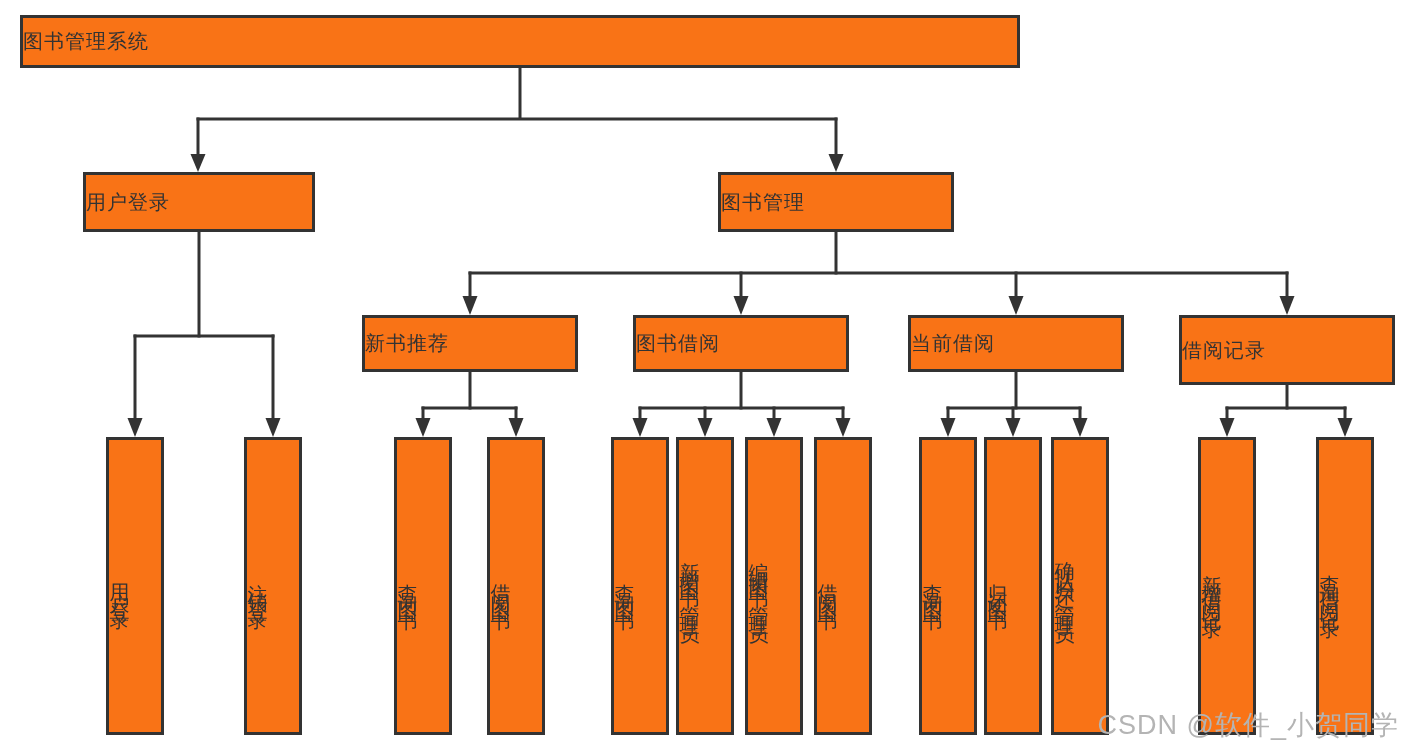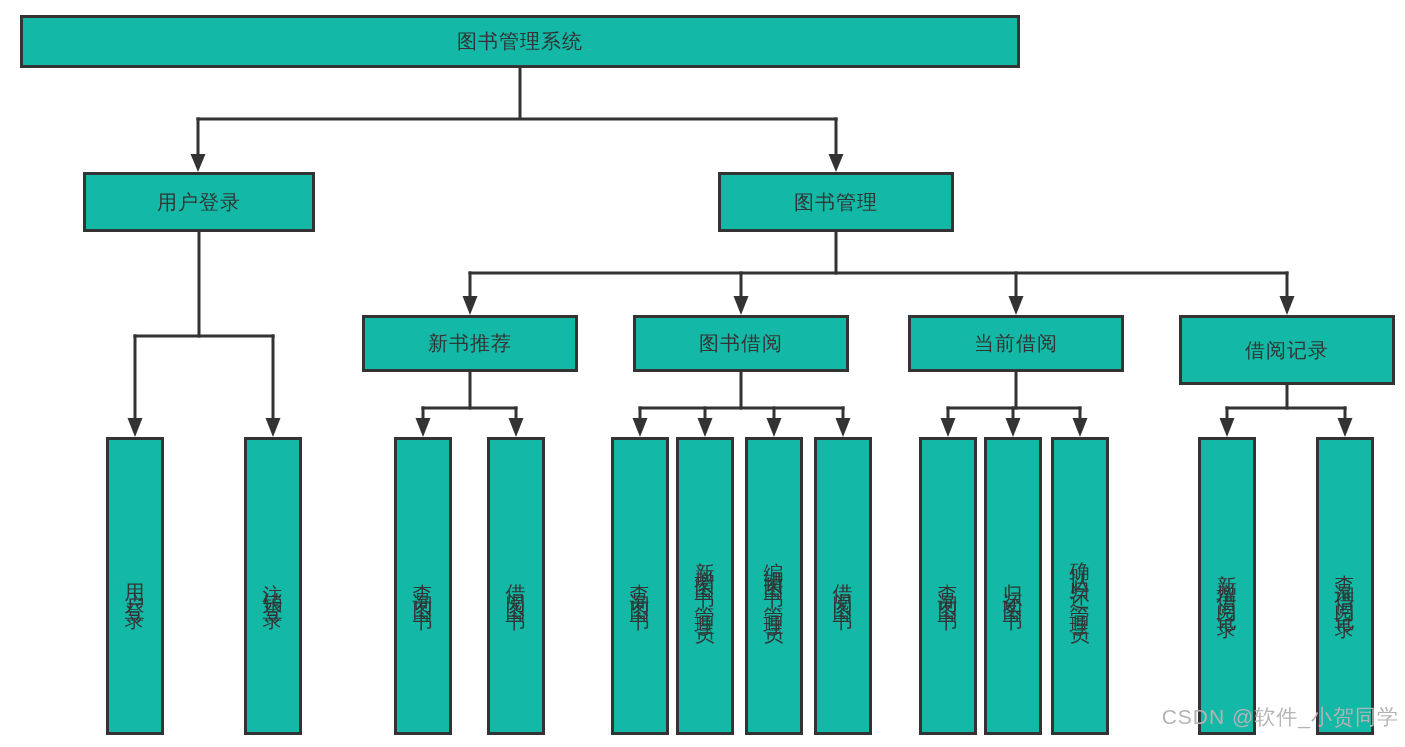--- a/index.html
+++ b/index.html
@@ -9,32 +9,32 @@
   }
   html,body{margin:0;padding:0;background:var(--bg);}
   body{font-family:"Liberation Sans","DejaVu Sans",sans-serif;}
   .canvas{
     position:relative;width:1405px;height:747px;background:var(--bg);overflow:hidden;
   }
   svg.connectors{position:absolute;left:0;top:0;width:1405px;height:747px;}
   svg.connectors line{stroke:var(--line);stroke-width:3;}
   svg.connectors polygon{fill:var(--line);}
   .node{
-    position:absolute;box-sizing:border-box;background:#14b8a6;
+    position:absolute;box-sizing:border-box;background:#f97316;
     border:3px solid var(--line);
-    display:flex;align-items:center;justify-content:center;
+    display:flex;align-items:center;justify-content:flex-start;
     color:#333;font-size:20px;letter-spacing:1px;
   }
   .leaf .vtext{
     writing-mode:vertical-rl;text-orientation:mixed;
     letter-spacing:9px;font-size:20px;line-height:1.1;
   }
   .watermark{
-    position:absolute;right:6px;bottom:16px;z-index:10;
-    color:var(--watermark);font-size:21px;letter-spacing:1px;
+    position:absolute;right:6px;bottom:4px;z-index:10;
+    color:var(--watermark);font-size:27px;letter-spacing:1px;
     pointer-events:none;
   }
 </style>
 </head>
 <body>
 
 <div class="canvas">
 
   <svg class="connectors" viewBox="0 0 1405 747" aria-hidden="true">
 

